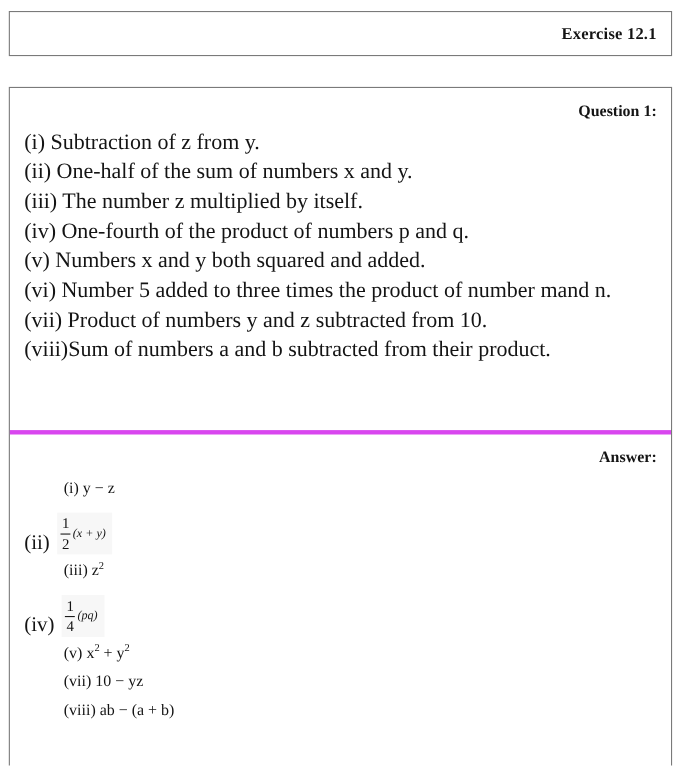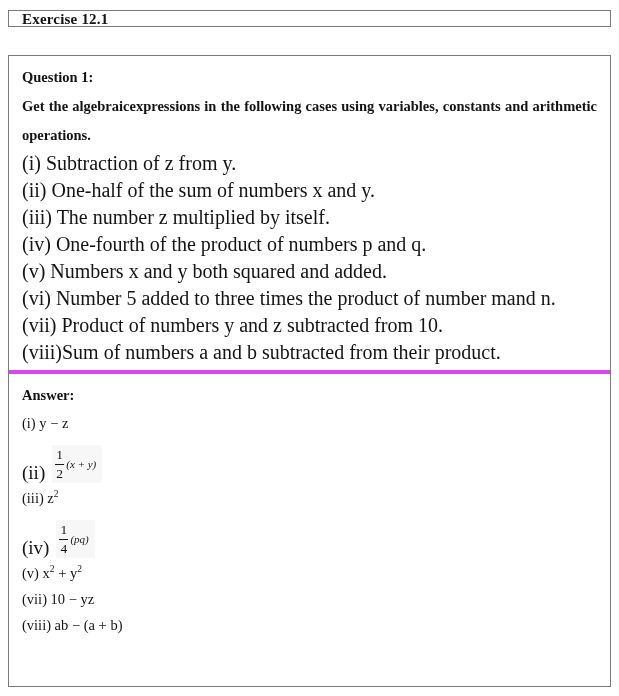--- a/index.html
+++ b/index.html
@@ -8,39 +8,40 @@
     width: 619px;
     height: 696px;
     font-family: "Liberation Serif", "DejaVu Serif", serif;
     color: #141414;
     overflow: hidden;
   }
   .page { padding: 10px 8px 0 8px; }
   .box { border: 1px solid #7a7a7a; background: #ffffff; }
 
   .header-box {
-    height: 17px;
+    height: 41px;
     display: flex;
     align-items: center;
     padding: 2px 13px 0 13px;
     margin-bottom: 28px;
+    justify-content: flex-end;
   }
   .header-title { font-weight: bold; font-size: 15px; letter-spacing: 0.2px; }
 
   .main-box { min-height: 628px; }
 
   .question-section { padding: 7px 13px 4px 13px; min-height: 311px; }
   .answer-section { border-top: 4px solid #d946ef; padding: 7px 13px 6px 13px; min-height: 316px; }
 
-  .heading { font-weight: bold; font-size: 14.5px; line-height: 29px; }
+  .heading { font-weight: bold; font-size: 14.5px; line-height: 29px; text-align: right; }
   .prompt  { font-weight: bold; font-size: 14.5px; line-height: 29px; text-align: justify; }
 
   .q-item { font-size: 20px; line-height: 27px; }
 
-  .a-item { font-size: 14.5px; line-height: 26px; }
+  .a-item { font-size: 14.5px; line-height: 26px; margin-left: 36px; }
 
   .frac-row { display: flex; align-items: flex-end; margin: 3px 0 2px 0; min-height: 44px; }
   .frac-label { font-size: 19px; line-height: 20px; margin-right: 7px; }
   .formula {
     display: inline-flex;
     align-items: center;
     background: #f7f7f7;
     padding: 2px 6px 2px 3px;
   }
   .frac {
@@ -61,21 +62,20 @@
 <div class="page">
 
   <div class="box header-box">
     <span class="header-title">Exercise 12.1</span>
   </div>
 
   <div class="box main-box">
 
     <div class="question-section">
       <div class="heading">Question 1:</div>
-      <p class="prompt">Get the algebraicexpressions in the following cases using variables, constants and arithmetic operations.</p>
       <div class="q-item">(i) Subtraction of z from y.</div>
       <div class="q-item">(ii) One-half of the sum of numbers x and y.</div>
       <div class="q-item">(iii) The number z multiplied by itself.</div>
       <div class="q-item">(iv) One-fourth of the product of numbers p and q.</div>
       <div class="q-item">(v) Numbers x and y both squared and added.</div>
       <div class="q-item">(vi) Number 5 added to three times the product of number mand n.</div>
       <div class="q-item">(vii) Product of numbers y and z subtracted from 10.</div>
       <div class="q-item">(viii)Sum of numbers a and b subtracted from their product.</div>
     </div>
 

